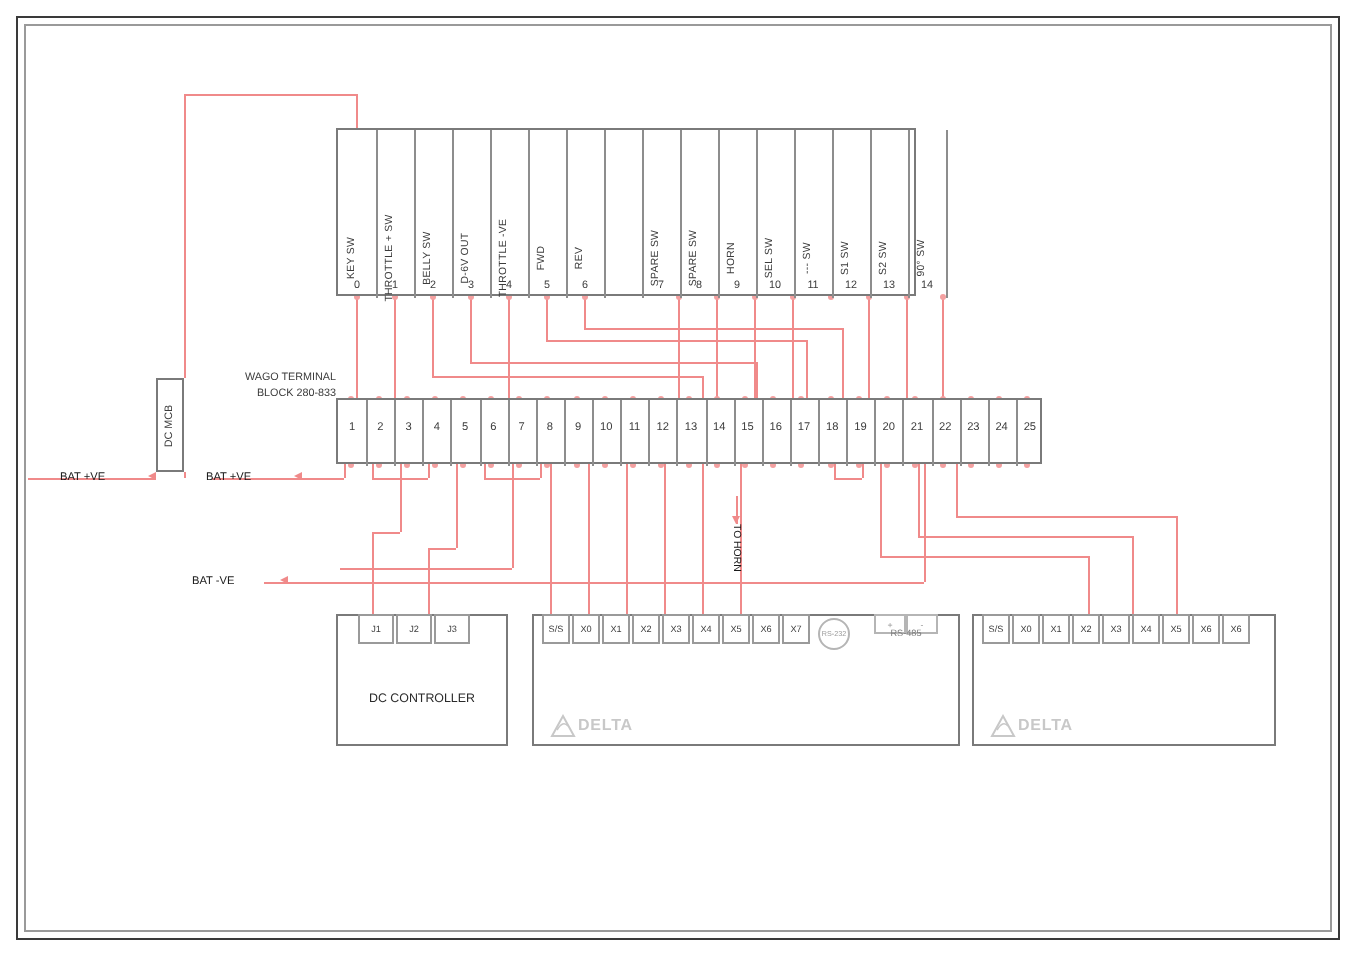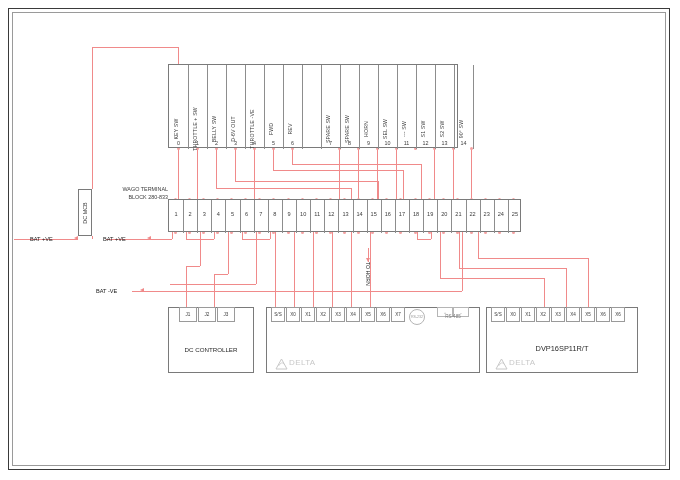--- a/index.html
+++ b/index.html
@@ -49,21 +49,21 @@
   
   .mod{position:absolute;border:1px solid #7a7a7a;box-sizing:border-box;background:#fff;}
   .mod-name{position:absolute;left:0;right:0;text-align:center;font-size:7.4px;color:#2a2a2a;}
   .pin{position:absolute;top:0;height:15px;border:1px solid #9a9a9a;box-sizing:border-box;
        background:#fff;font-size:4.6px;color:#3c3c3c;display:flex;align-items:center;justify-content:center;}
   .pinrow{position:absolute;}
 
   
   .delta{position:absolute;display:flex;align-items:center;gap:1px;}
   .delta-tri{width:13px;height:12px;position:relative;}
-  .delta-txt{font-size:8px;color:#c8c8c8;letter-spacing:.4px;font-weight:normal;}
+  .delta-txt{font-size:8px;color:#c8c8c8;letter-spacing:.4px;font-weight:bold;}
 
   .rs232{position:absolute;border:1px solid #b5b5b5;border-radius:50%;
          display:flex;align-items:center;justify-content:center;font-size:3.6px;color:#9a9a9a;background:#fff;}
   .rs485wrap{position:absolute;}
   .rs485box{position:absolute;border:1px solid #b5b5b5;box-sizing:border-box;background:#fff;
             display:flex;align-items:center;justify-content:center;font-size:4.4px;color:#9a9a9a;}
   .rs485lbl{position:absolute;left:0;right:0;text-align:center;font-size:4.6px;color:#7a7a7a;}
 
   .tohorn{position:absolute;font-size:5.2px;color:#1a1a1a;white-space:nowrap;
           transform-origin:left top;transform:rotate(90deg);}
@@ -494,21 +494,20 @@
         <div class="pin" style="left: 0px; width: 14px;">S/S</div>
         <div class="pin" style="left: 15px; width: 14px;">X0</div>
         <div class="pin" style="left: 30px; width: 14px;">X1</div>
         <div class="pin" style="left: 45px; width: 14px;">X2</div>
         <div class="pin" style="left: 60px; width: 14px;">X3</div>
         <div class="pin" style="left: 75px; width: 14px;">X4</div>
         <div class="pin" style="left: 90px; width: 14px;">X5</div>
         <div class="pin" style="left: 105px; width: 14px;">X6</div>
         <div class="pin" style="left: 120px; width: 14px;">X6</div>
       </div>
-    <div class="mod-name" style="top:36px;">DVP16SP11R/T</div>
     <div class="delta" style="left:8px;top:48px;">
       <span class="delta-tri">
         <svg width="13" height="12" viewBox="0 0 13 12">
           <polygon points="6.5,1 12,11 1,11" fill="none" stroke="#c8c8c8" stroke-width="1"></polygon>
           <path d="M3.5 8 Q6.5 3 9 6" fill="none" stroke="#c8c8c8" stroke-width="0.8"></path>
         </svg>
       </span>
       <span class="delta-txt">DELTA</span>
     </div>
   </div>

